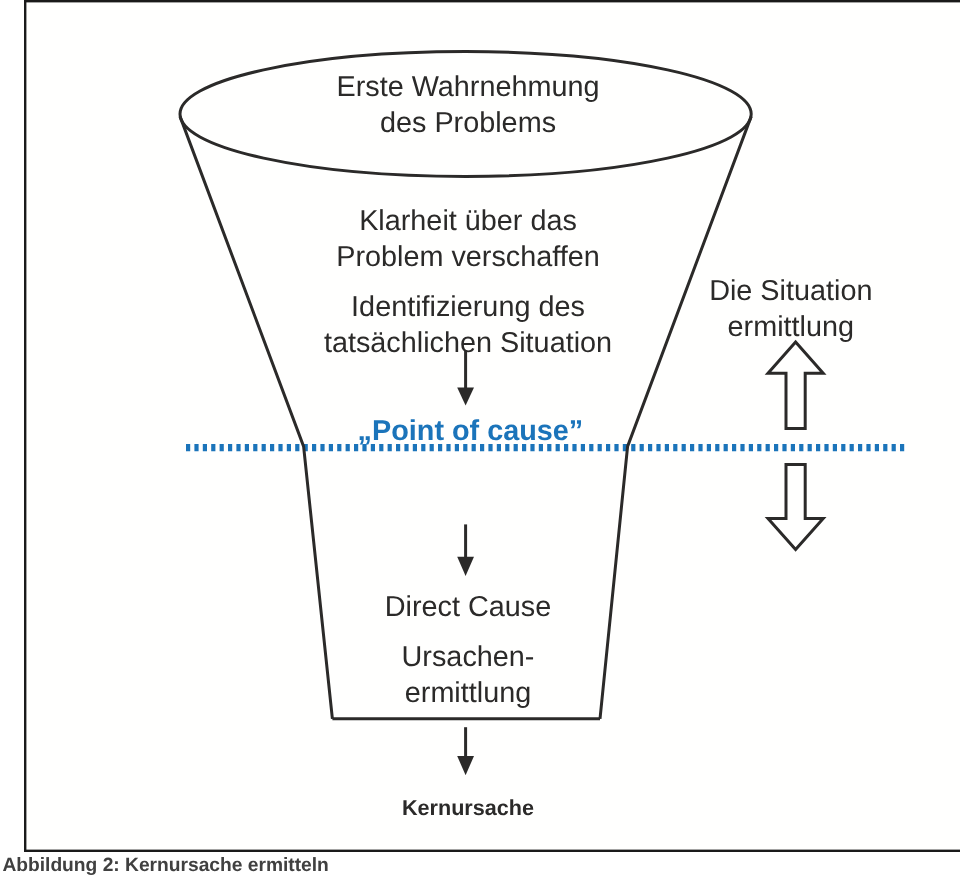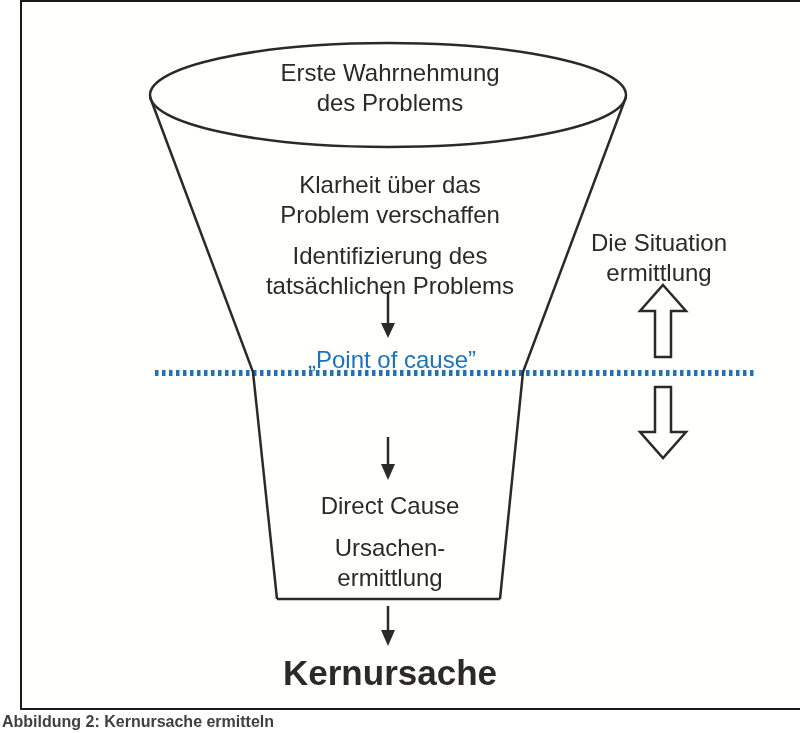--- a/index.html
+++ b/index.html
@@ -39,25 +39,25 @@
     position:absolute;
     transform:translateX(-50%);
     text-align:center;
     white-space:pre-line;
     font-size:24px;
     line-height:30px;
     color:var(--ink);
   }
   .label--accent{
     color:var(--accent-blue);
-    font-weight:normal;
+    font-weight:bold;
   }
   .label--result{
     font-weight:bold;
-    font-size:35px;
+    font-size:18px;
   }
   .caption{
     position:absolute;
     left:2px;
     top:713px;
     font-size:16px;
     font-weight:bold;
     color:#404040;
     white-space:nowrap;
   }
@@ -95,21 +95,21 @@
       <polygon class="hollow" points="633,385 649,385 649,430 664,430 641,456 618,430 633,430"></polygon>
     </svg>
 
     <div class="label" style="left:368px;top:56px;">Erste Wahrnehmung
 des Problems</div>
 
     <div class="label" style="left:368px;top:168px;">Klarheit über das
 Problem verschaffen</div>
 
     <div class="label" style="left:368px;top:239px;">Identifizierung des
-tatsächlichen Problems</div>
+tatsächlichen Situation</div>
 
     <div class="label label--accent" style="left:370px;top:343px;">„Point of cause”</div>
 
 
     <div class="label" style="left:368px;top:489px;">Direct Cause</div>
 
     <div class="label" style="left:368px;top:531px;">Ursachen-
 ermittlung</div>
 
     <div class="label label--result" style="left:368px;top:656px;">Kernursache</div>

